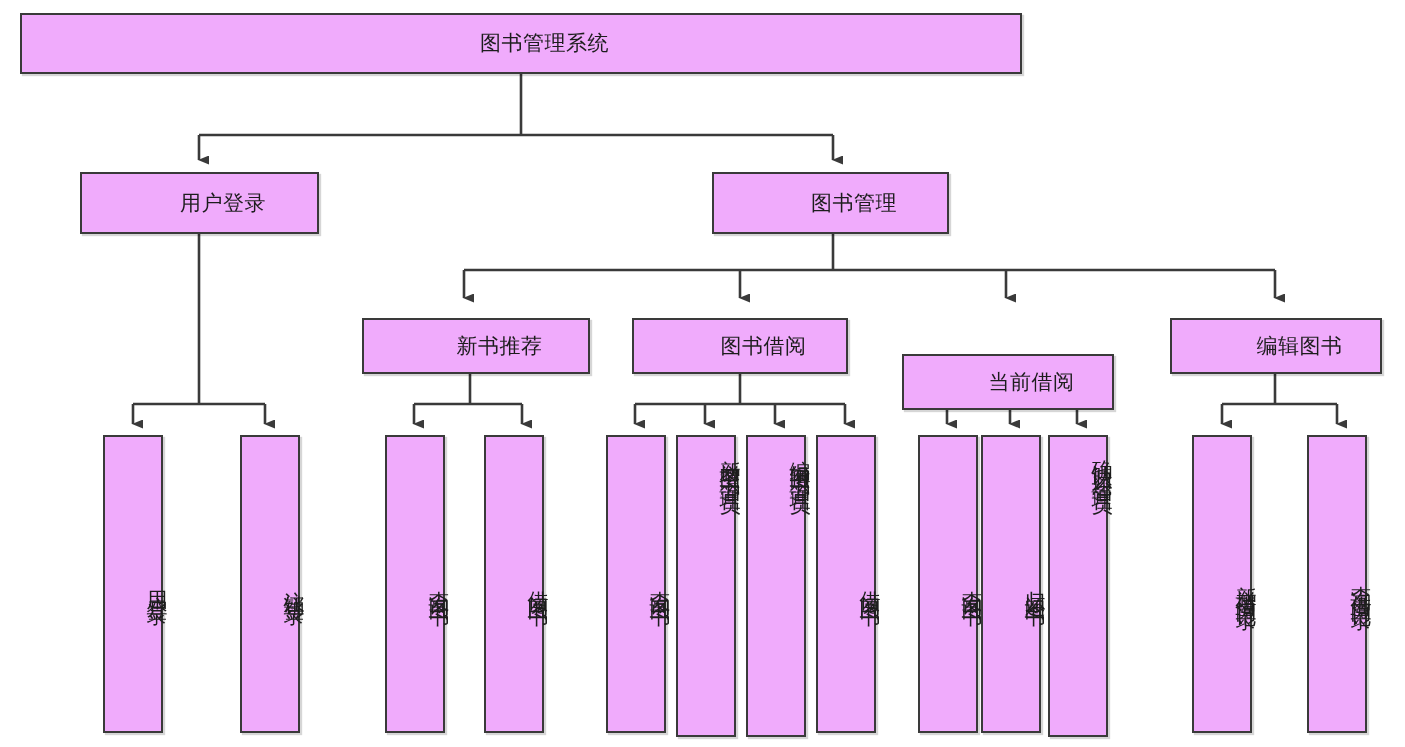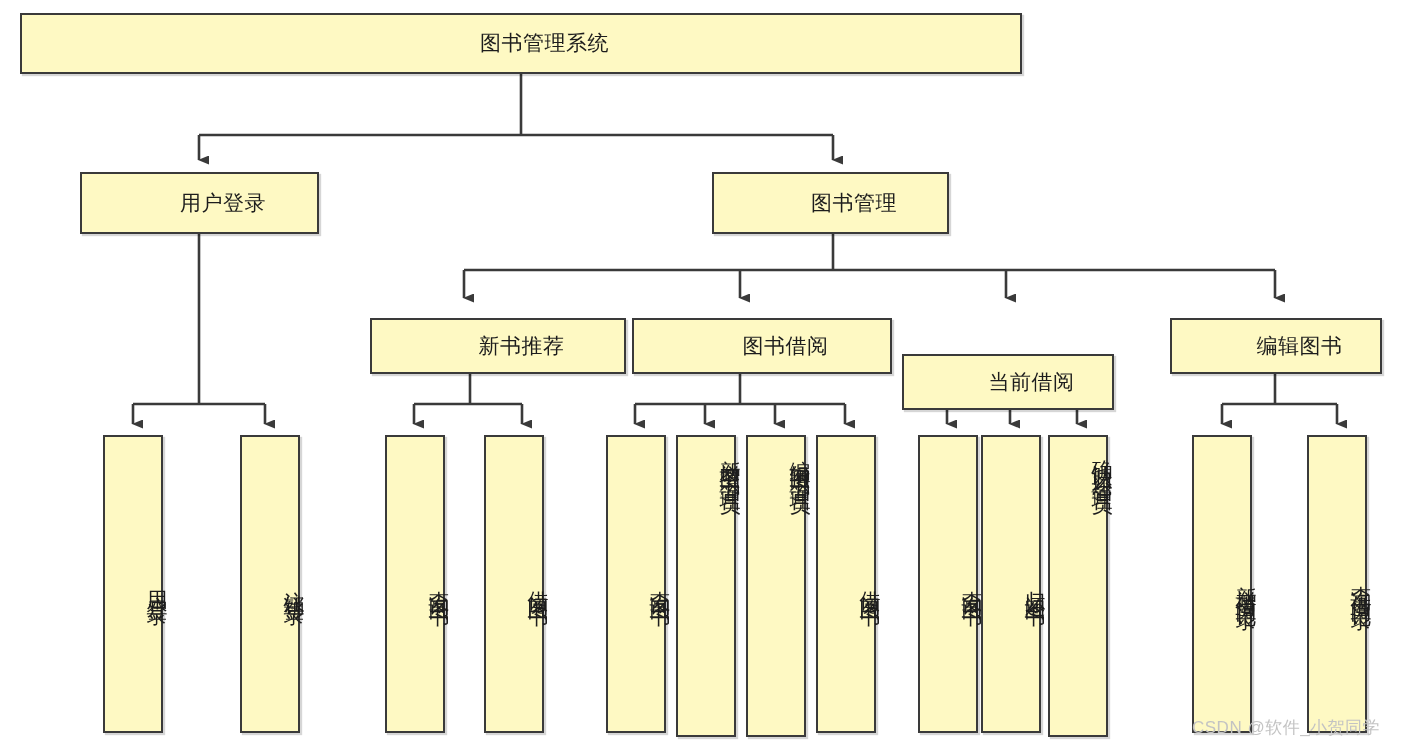--- a/index.html
+++ b/index.html
@@ -21,21 +21,21 @@
     position: absolute;
     top: 0;
     left: 0;
     width: 1405px;
     height: 747px;
     pointer-events: none;
   }
   .node {
     position: absolute;
     box-sizing: border-box;
-    background: #fef9c3;
+    background: #f0abfc;
     border: 2.5px solid #3a3a3a;
     box-shadow: 2px 2px 1px rgba(0,0,0,0.16);
     display: flex;
     align-items: center;
     justify-content: center;
     padding-left: 47px;
   }
   .node-label {
     color: #1d1d1d;
     font-size: 21px;
@@ -131,24 +131,24 @@
     <span class="node-label">图书管理系统</span>
   </div>
 
   <div class="node" style="left:80px; top:172px; width:239px; height:62px;">
     <span class="node-label">用户登录</span>
   </div>
   <div class="node" style="left:712px; top:172px; width:237px; height:62px;">
     <span class="node-label">图书管理</span>
   </div>
 
-  <div class="node" style="left:370px; top:318px; width:256px; height:56px;">
+  <div class="node" style="left:362px; top:318px; width:228px; height:56px;">
     <span class="node-label">新书推荐</span>
   </div>
-  <div class="node" style="left:632px; top:318px; width:260px; height:56px;">
+  <div class="node" style="left:632px; top:318px; width:216px; height:56px;">
     <span class="node-label">图书借阅</span>
   </div>
   <div class="node" style="left:902px; top:318px; width:212px; height:56px;margin-top:36px;">
     <span class="node-label">当前借阅</span>
   </div>
   <div class="node" style="left:1170px; top:318px; width:212px; height:56px;">
     <span class="node-label">编辑图书</span>
   </div>
 
   <div class="node vertical pad-mid" style="left:103px; top:435px; width:60px; height:298px;">
@@ -188,15 +188,14 @@
     <span class="node-label">确认归还（管理员）</span>
   </div>
 
   <div class="node vertical pad-mid" style="left:1192px; top:435px; width:60px; height:298px;">
     <span class="node-label">新增借阅记录</span>
   </div>
   <div class="node vertical pad-mid" style="left:1307px; top:435px; width:60px; height:298px;">
     <span class="node-label">查询借阅记录</span>
   </div>
 
-  <div class="watermark" style="left:1192px; top:716px;">CSDN @软件_小贺同学</div>
 
 </div>
 
 </body></html>

